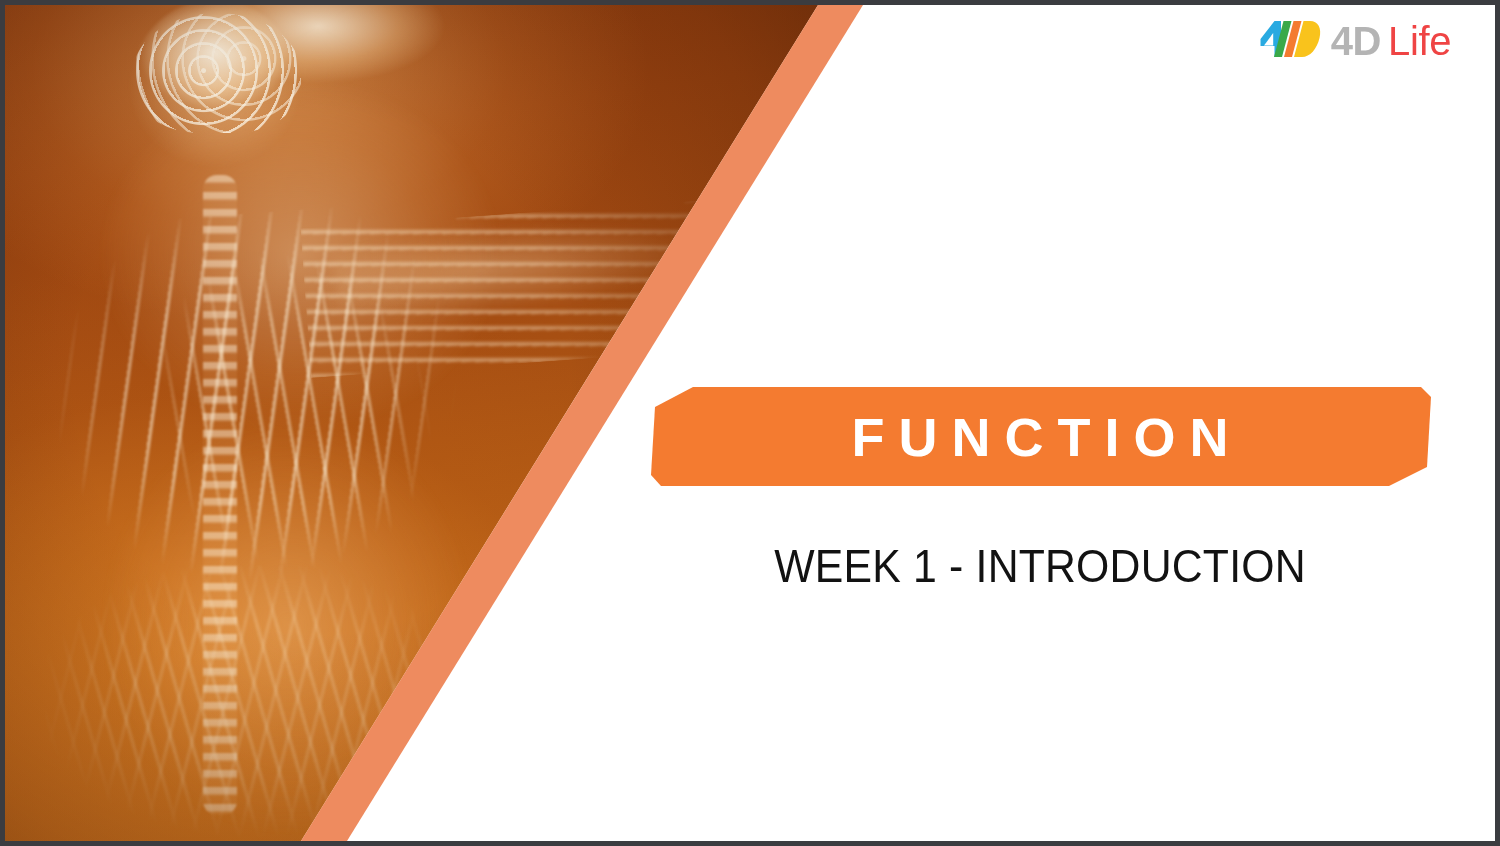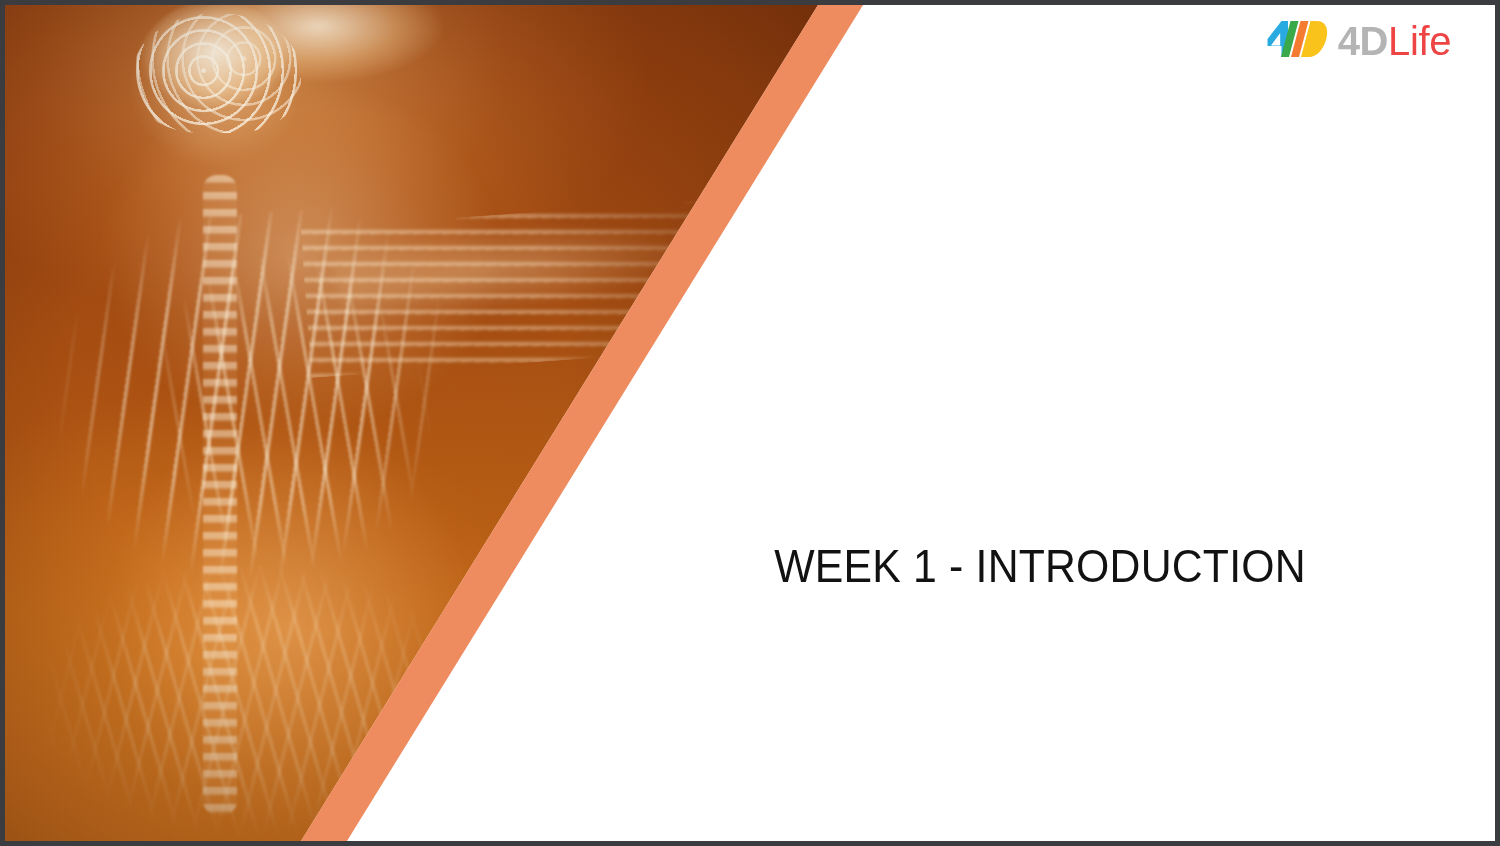--- a/index.html
+++ b/index.html
@@ -211,20 +211,21 @@
     height: 48px;
   }
   .logo-mark { display: block; }
   .logo-wordmark {
     font-size: 40px;
     letter-spacing: -0.4px;
     line-height: 1;
     white-space: nowrap;
     display: flex;
     align-items: center;
+    gap: 7px;
   }
   .logo-word-4d {
     font-weight: 700;
     color: #b4b4b4;
   }
   .logo-word-life {
     font-weight: 400;
     color: #ef4444;
   }
 
@@ -308,17 +309,21 @@
           <path d="M33.5 2 L41.5 2 L32 38 L24 38 Z" fill="#f47b30"></path>
           <path d="M43.5 2 L50 2 C58 2 62 9 59.5 19 C57 30 50 38 42 38 L34 38 Z" fill="#f9c31c"></path>
         </svg>
       </span>
       <span class="logo-wordmark">
         <span class="logo-word-4d">4D</span>
         <span class="logo-word-life">Life</span>
       </span>
     </div>
 
+    <div class="banner-wrap">
+      <div class="banner-shape"></div>
+      <div class="banner-title">FUNCTION</div>
+    </div>
 
     <div class="subtitle">WEEK 1 - INTRODUCTION</div>
 
   </div>
 </div>
 
 </body></html>

